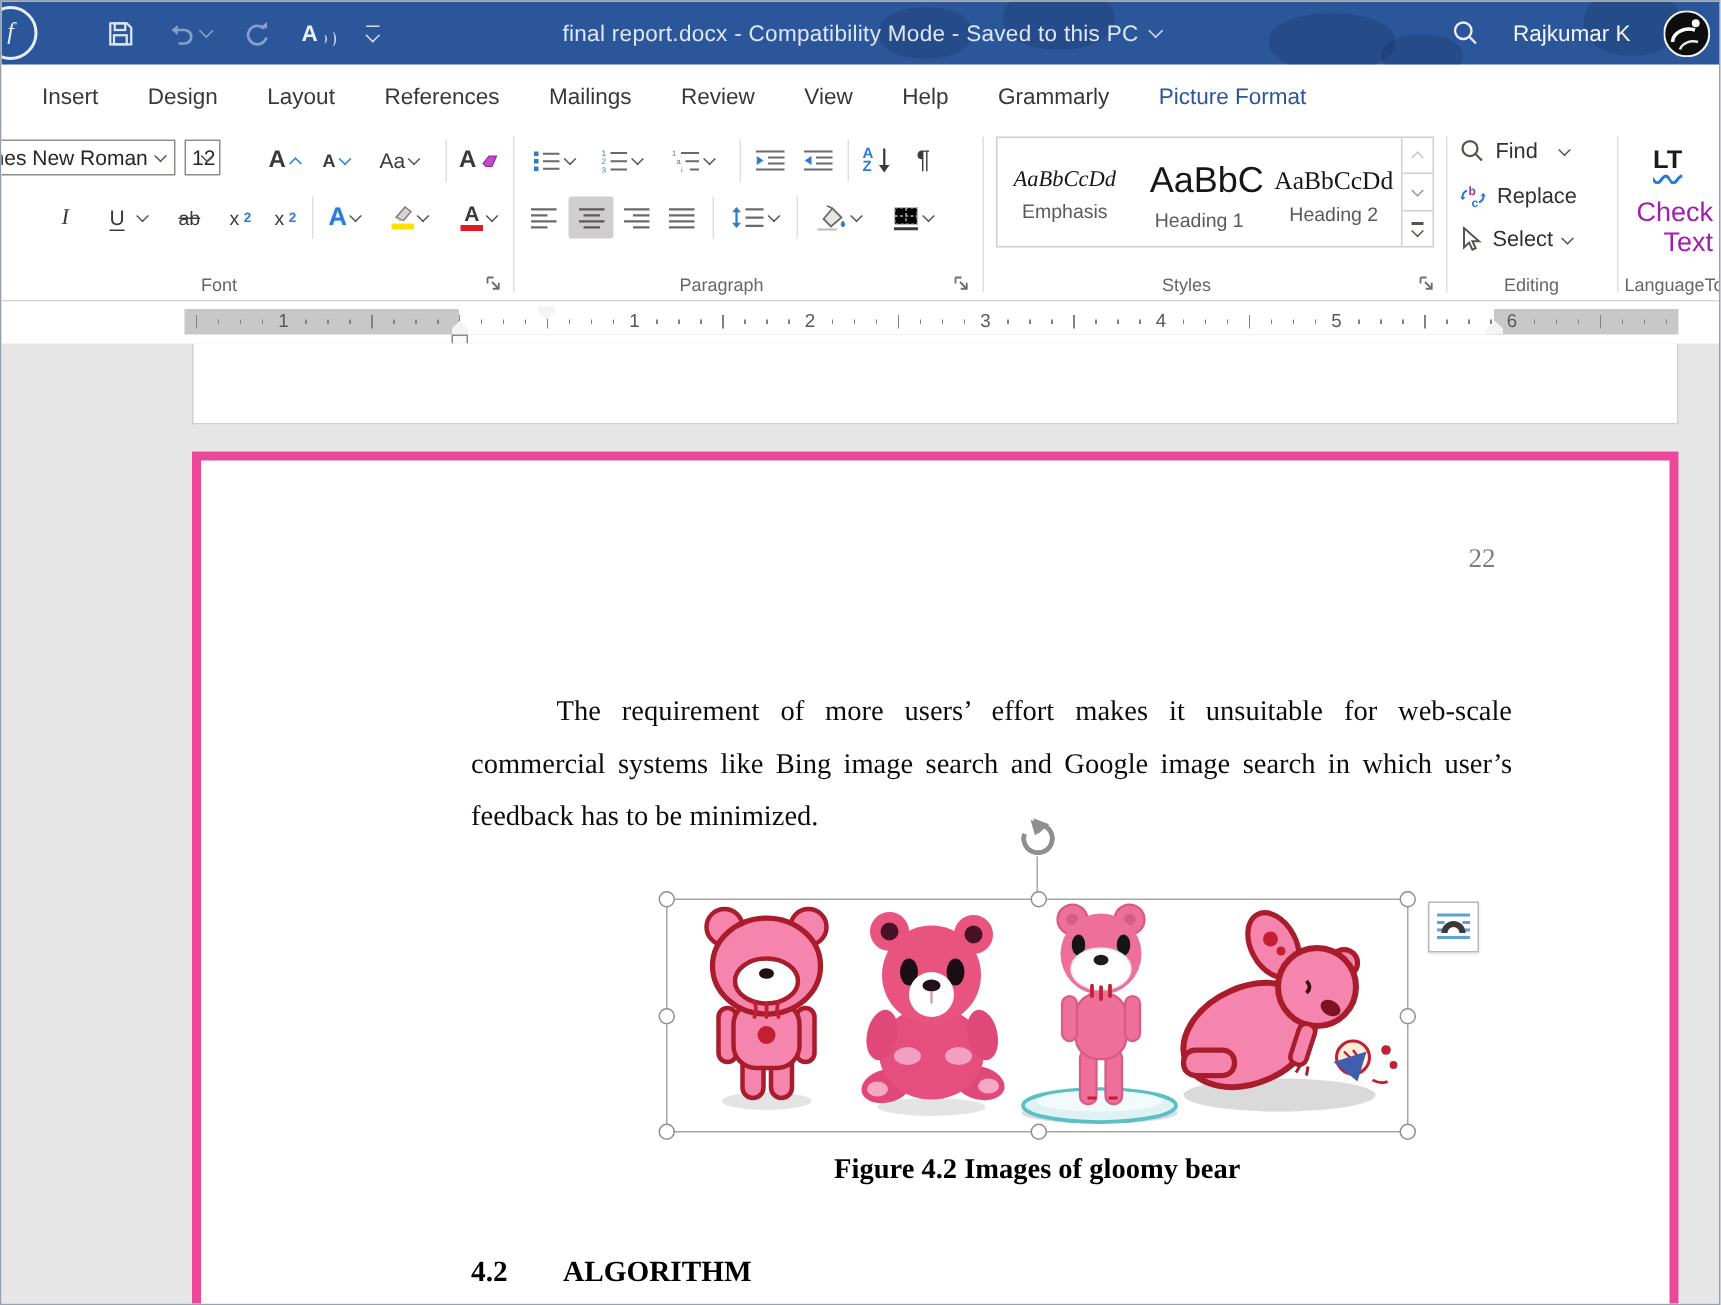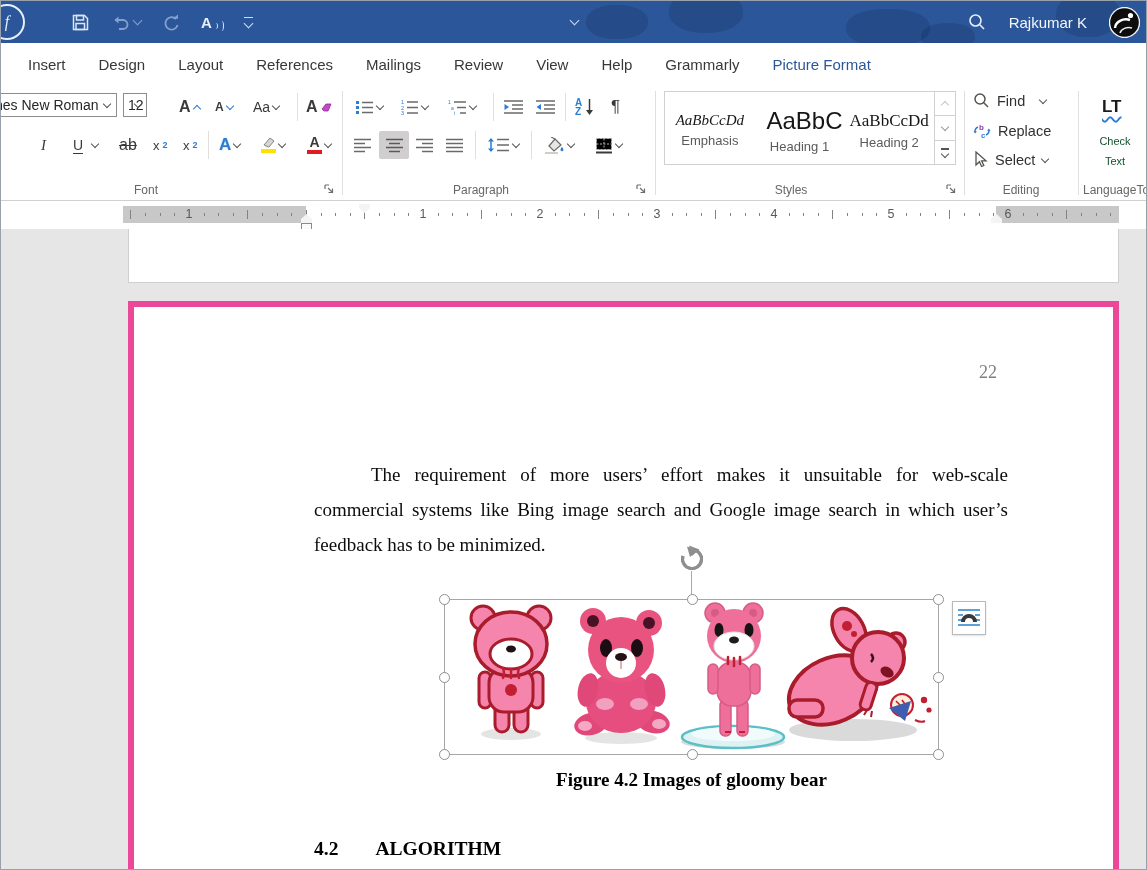--- a/index.html
+++ b/index.html
@@ -34,40 +34,40 @@
 .ribtn{display:inline-flex;align-items:center;justify-content:center;gap:3px;height:24px;padding:0 2px}
 .row1{position:absolute;top:8px;height:28px}
 .row2{position:absolute;top:46px;height:28px}
 .selbox{background:#d0cece;border-radius:2px}
 .lgA{font-size:16px;font-weight:bold}.smA{font-size:12px;font-weight:bold}
 .fxA{font-size:17px;font-weight:bold;color:#2b7cd3;text-shadow:0 0 2px #b9d7f2}
 .fcA{display:inline-flex;flex-direction:column;align-items:center;line-height:13px;font-size:14px;font-weight:bold}
 .bar{width:15px;height:4px;margin-top:1px}
 .ital{font-style:italic;font-family:"Liberation Serif",serif;font-size:15px}
 .uline{border-bottom:1.6px solid #3b3a39;padding-bottom:0;font-size:14px}
-.strk{text-decoration:line-through;font-size:16px}
+.strk{text-decoration:line-through;font-size:13px}
 .scrb{font-size:13px}.scr2{color:#2b7cd3;font-size:9px;font-weight:bold}
 .sub2{vertical-align:sub}.sup2{vertical-align:super}
 
 .gal{position:absolute;left:663px;top:6px;width:292px;height:74px;border:1px solid #d2d0ce;display:flex}
 .galitem{flex:1;display:flex;flex-direction:column;align-items:center;justify-content:center;overflow:hidden;padding-top:4px}
 .gsample{white-space:nowrap;overflow:hidden;color:#161616}
 .glabel{font-size:13px;color:#5c5a58;margin-top:4px;white-space:nowrap}
 .galscroll{width:21px;border-left:1px solid #d2d0ce;display:flex;flex-direction:column}
 .gsb{flex:1;display:flex;align-items:center;justify-content:center;border-bottom:1px solid #d2d0ce}
 .gsb:last-child{border-bottom:none}
 .cvg{width:6px;height:6px;border-right:1.4px solid #9a9895;border-bottom:1.4px solid #9a9895;transform:rotate(45deg)}
 .cvg.up{transform:rotate(225deg);margin-top:3px;border-color:#c8c6c4}
 .gexp{display:flex;flex-direction:column;align-items:center;gap:1px}
 .gexp i{display:block;width:8px;height:1.5px;background:#56544f}
 
 .edrow{position:absolute;left:972px;display:flex;align-items:center;gap:7px;font-size:14.5px;color:#323130}
 
 .ltlogo{position:absolute;left:1101px;top:12px;font-size:17px;font-weight:800;color:#1b1b1b;text-decoration:underline wavy #2b7cd3 2px;text-underline-offset:4px}
-.ltbtn{position:absolute;left:1087px;top:46px;width:54px;text-align:center;font-size:11px;line-height:20px;color:#14532d}
+.ltbtn{position:absolute;left:1087px;top:46px;width:54px;text-align:right;font-size:18px;line-height:20px;color:#a21caf}
 
 .rulerrow{position:absolute;left:0;top:200px;width:1147px;height:28px;background:#fff}
 .ruler{position:absolute;left:122px;top:5px;width:996px;height:17px;background:#c8c8c8}
 .rcontent{position:absolute;left:183px;top:0;width:690px;height:17px;background:#fff}
 .rticks{position:absolute;left:0;top:0;width:100%;height:17px;overflow:hidden}
 .tickdots,.ticklines{position:absolute;left:-51px;right:0;width:1100px}
 .tickdots{top:7px;height:3px;background:repeating-linear-gradient(90deg,#828282 0 1px,transparent 1px 14.625px)}
 .ticklines{top:4px;height:9px;background:repeating-linear-gradient(90deg,#828282 0 1px,transparent 1px 58.5px)}
 .rnum{position:absolute;top:1px;transform:translateX(-50%);font-size:12.5px;color:#595959;padding:0 3px;line-height:15px}
 .rnum.onw{background:#fff}.rnum.ong{background:#c8c8c8}
@@ -134,20 +134,21 @@
         <span class="wave s"></span>
         <span class="wave"></span>
     </span>
     <span style="display:flex;flex-direction:column;align-items:center;gap:2px">
       <i style="width:9px;height:1.6px;background:#cfdcf3"></i>
         <span class="cvw" style="margin-top:0"></span>
     </span>
   </div>
 
   <div class="titletext">
+    <span>final report.docx  -  Compatibility Mode  -  Saved to this PC</span>
       <span class="cvw"></span>
   </div>
 
   <div class="tb-right">
     <span>
       <svg width="20" height="20" viewBox="0 0 20 20">
           <circle cx="8.5" cy="8.5" r="5.5" fill="none" stroke="#e8eefb" stroke-width="1.6"></circle>
           <path d="M12.8 12.8 17 17" stroke="#e8eefb" stroke-width="1.6"></path>
         </svg>
     </span>

